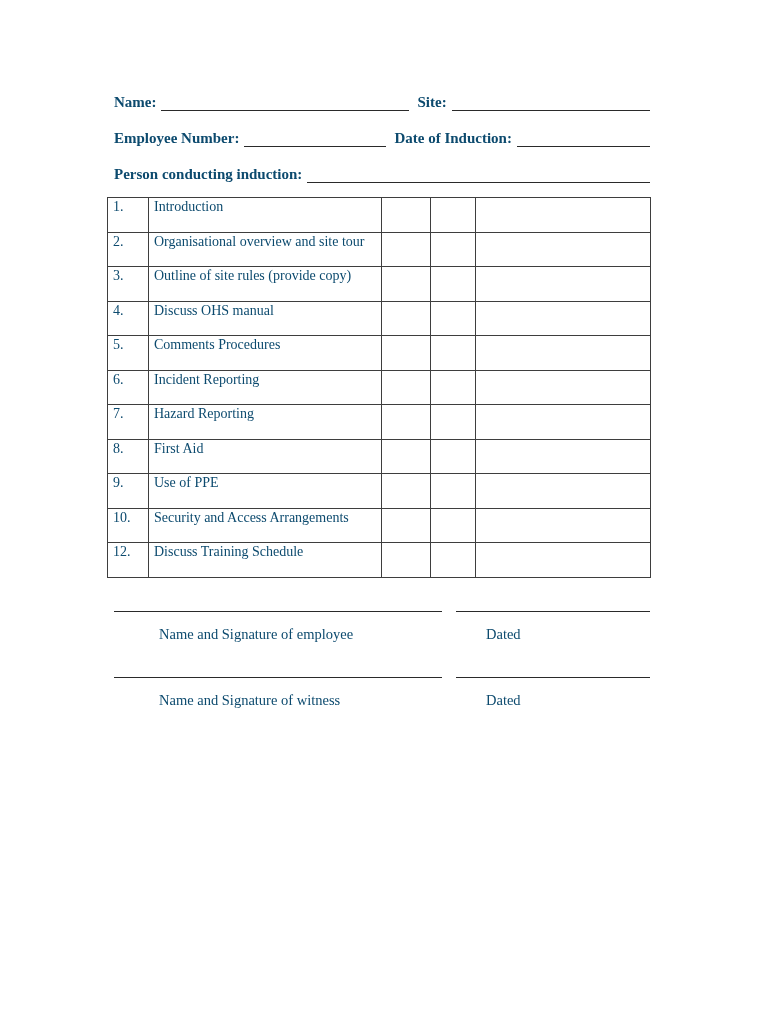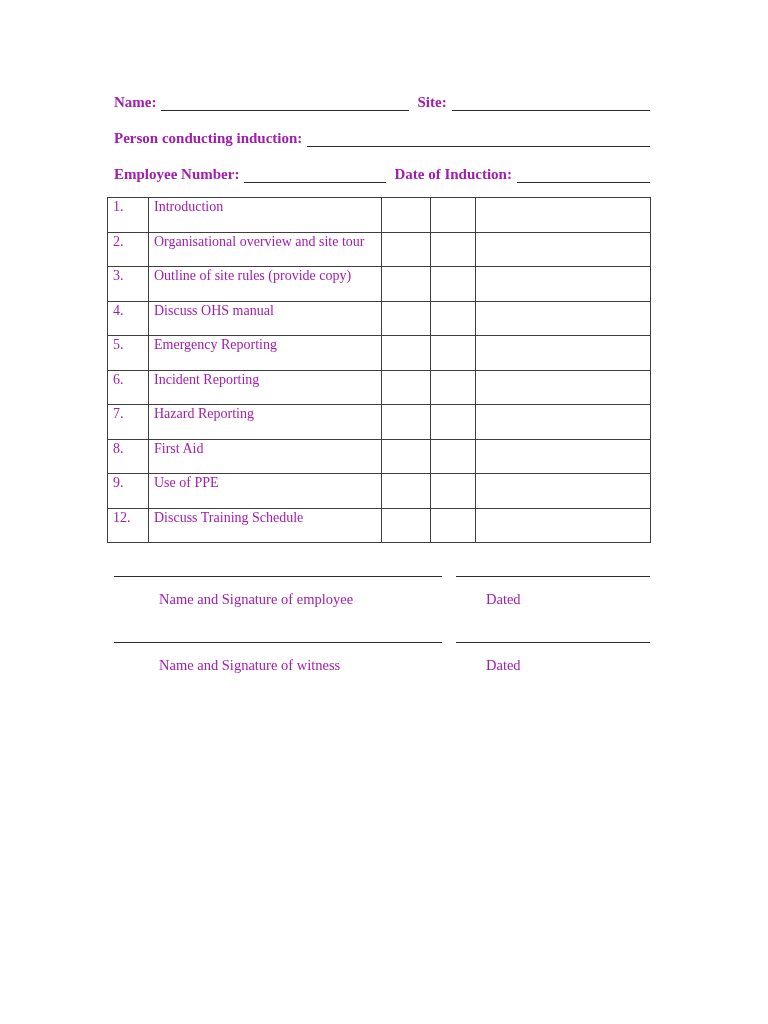--- a/index.html
+++ b/index.html
@@ -2,21 +2,21 @@
 <html><head>
 <meta charset="utf-8">
 <style>
   html, body { margin: 0; padding: 0; background: #ffffff; }
   .page {
     position: relative;
     width: 768px;
     height: 1024px;
     background: #ffffff;
     font-family: "Liberation Serif", "DejaVu Serif", serif;
-    color: #a21caf;
+    color: #0c4a6e;
     overflow: hidden;
   }
   .content {
     width: 543px;
     margin-left: 107px;
     padding-top: 89px;
   }
 
   
   .field-row {
@@ -102,28 +102,28 @@
   <div class="content">
 
     <div class="field-row">
       <span>Name:</span>
       <span class="uline u-name"></span>
       <span class="lbl-mid">Site:</span>
       <span class="uline u-flex"></span>
     </div>
 
     <div class="field-row">
-      <span>Person conducting induction:</span>
-      <span class="uline u-flex"></span>
-    </div>
-
-    <div class="field-row">
       <span>Employee Number:</span>
       <span class="uline u-emp"></span>
       <span class="lbl-mid">Date of Induction:</span>
+      <span class="uline u-flex"></span>
+    </div>
+
+    <div class="field-row">
+      <span>Person conducting induction:</span>
       <span class="uline u-flex"></span>
     </div>
 
 
     <table class="checklist">
       <colgroup>
         <col style="width:41px">
           <col style="width:233px">
           <col style="width:49px">
           <col style="width:45px">
@@ -153,21 +153,21 @@
         </tr>
         <tr>
           <td class="c-num">4.</td>
           <td class="c-item">Discuss OHS manual</td>
           <td></td>
           <td></td>
           <td></td>
         </tr>
         <tr>
           <td class="c-num">5.</td>
-          <td class="c-item">Emergency Reporting</td>
+          <td class="c-item">Comments Procedures</td>
           <td></td>
           <td></td>
           <td></td>
         </tr>
         <tr>
           <td class="c-num">6.</td>
           <td class="c-item">Incident Reporting</td>
           <td></td>
           <td></td>
           <td></td>
@@ -182,20 +182,27 @@
         <tr>
           <td class="c-num">8.</td>
           <td class="c-item">First Aid</td>
           <td></td>
           <td></td>
           <td></td>
         </tr>
         <tr>
           <td class="c-num">9.</td>
           <td class="c-item">Use of PPE</td>
+          <td></td>
+          <td></td>
+          <td></td>
+        </tr>
+        <tr>
+          <td class="c-num">10.</td>
+          <td class="c-item">Security and Access Arrangements</td>
           <td></td>
           <td></td>
           <td></td>
         </tr>
         <tr>
           <td class="c-num">12.</td>
           <td class="c-item">Discuss Training Schedule</td>
           <td></td>
           <td></td>
           <td></td>

